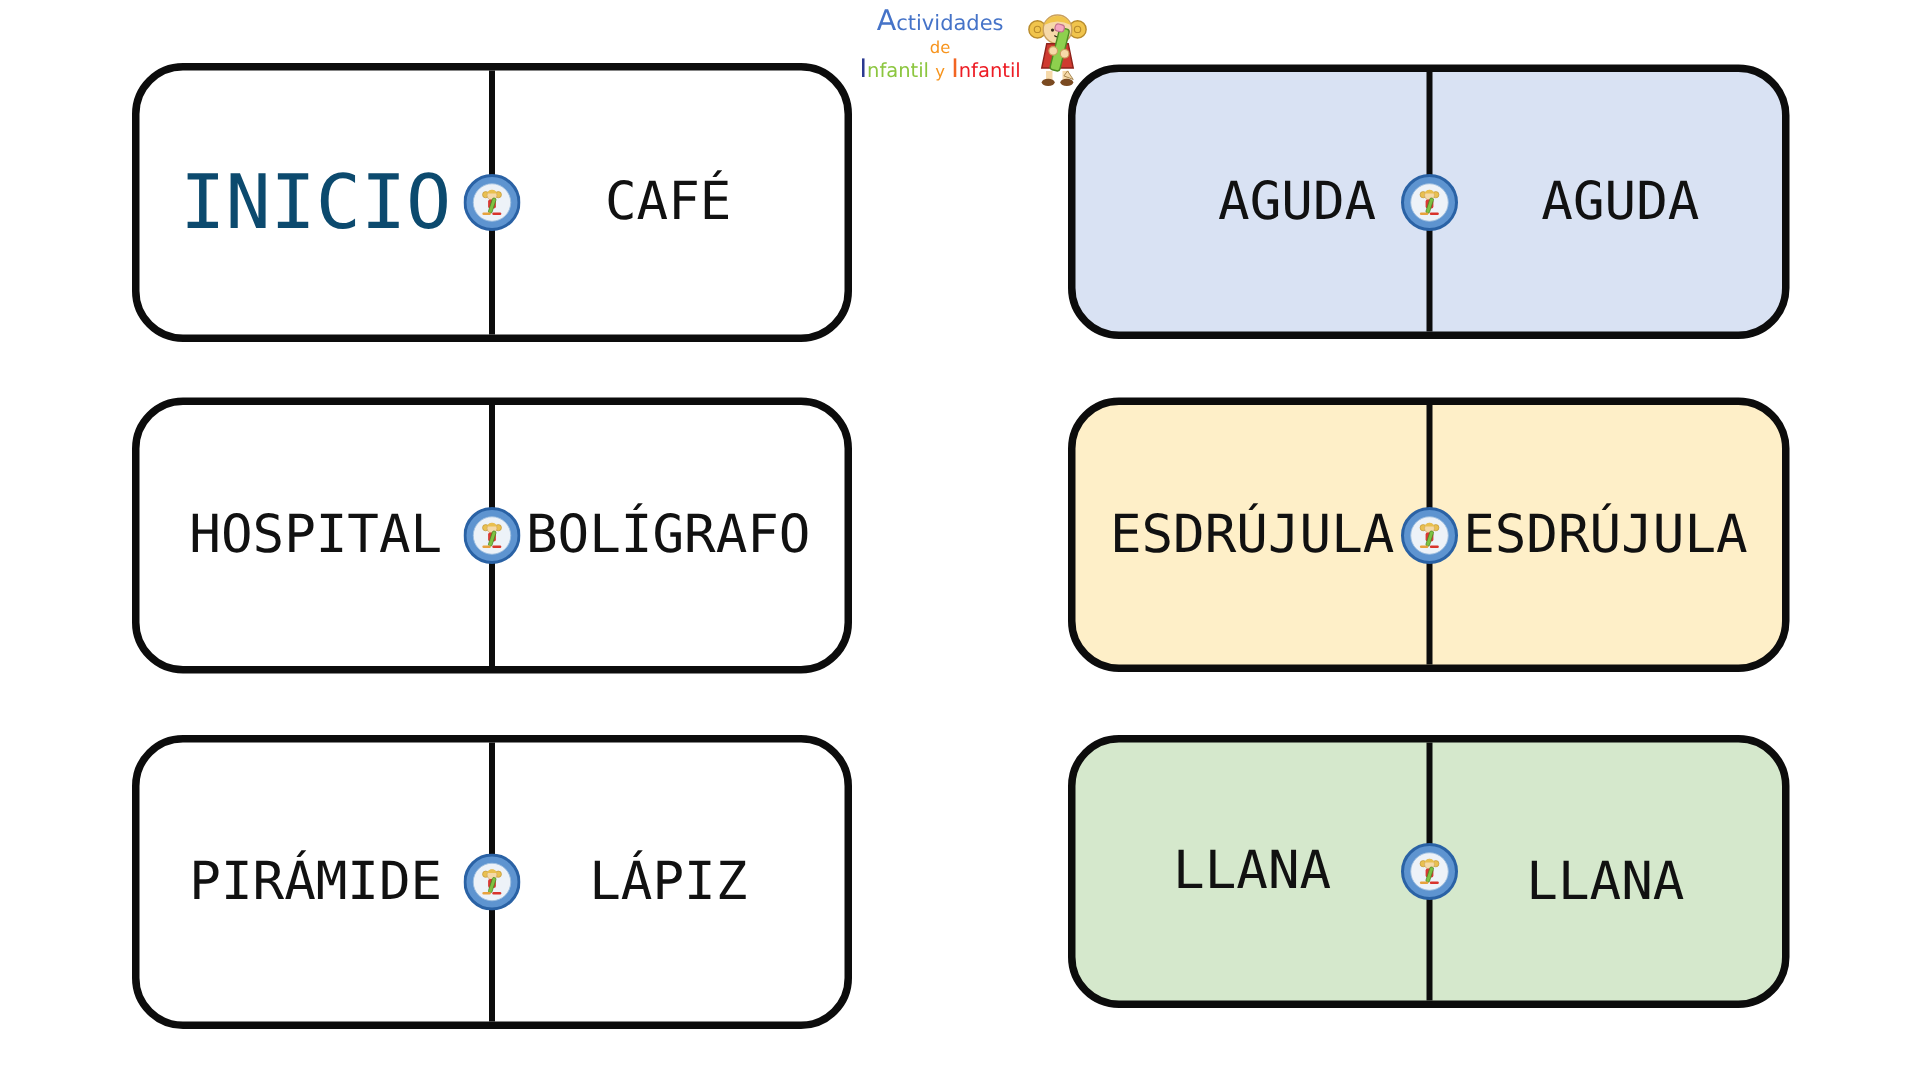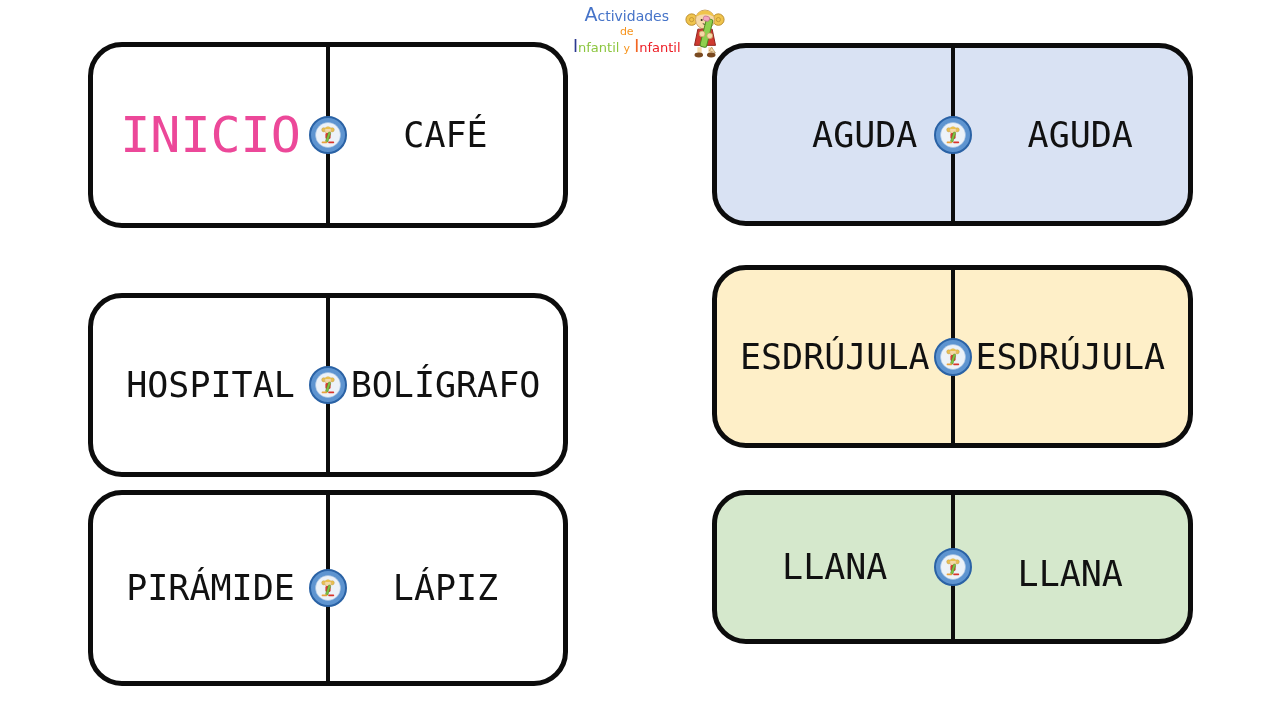--- a/index.html
+++ b/index.html
@@ -23,21 +23,21 @@
   .logo-girl{width:42px;height:54px;}
 
   
   .tile{position:absolute;box-sizing:border-box;border:5px solid #0c0c0c;border-radius:34px;
         display:flex;background:#fff;}
   .t1{left:88px;top:42px;width:480px;height:186px;}
   .t2{left:88px;top:265px;width:480px;height:184px;}
   .t3{left:88px;top:490px;width:480px;height:196px;}
   .t4{left:712px;top:43px;width:481px;height:183px;padding-left:40px;}
   .t5{left:712px;top:265px;width:481px;height:183px;}
-  .t6{left:712px;top:490px;width:481px;height:154px;}
+  .t6{left:712px;top:490px;width:481px;height:182px;}
 
   .half{flex:1 1 0;display:flex;align-items:center;justify-content:center;min-width:0;}
   .divider{position:absolute;left:50%;top:0;bottom:0;width:4px;margin-left:-2px;
            background:#0c0c0c;}
   .word{font-family:"DejaVu Sans Mono",monospace;font-size:35px;color:#111111;
         white-space:nowrap;letter-spacing:0;}
   .word.xl{font-size:50px;}
   .t6 .half-right .word{position:relative;top:7px;}
 
   .badge{position:absolute;left:50%;top:50%;transform:translate(-50%,-50%);
@@ -90,34 +90,34 @@
       <rect x="20" y="14" width="7" height="30" rx="2" fill="#8ed04e" stroke="#4e8a22" stroke-width="1" transform="rotate(14 23.5 29)"></rect>
       <rect x="20.3" y="11.5" width="6.4" height="5" rx="2" fill="#f4a6c0" stroke="#c2708e" stroke-width="0.8" transform="rotate(14 23.5 14)"></rect>
       <path d="M29 44 L33 50 L26.5 47.5 Z" fill="#f6d9a9" stroke="#9c7a3f" stroke-width="0.6"></path>
       <circle cx="19" cy="30" r="3" fill="#f6d9a9" stroke="#c9a05e" stroke-width="0.8"></circle>
       <circle cx="27" cy="32" r="3" fill="#f6d9a9" stroke="#c9a05e" stroke-width="0.8"></circle>
     </svg>
   </div>
 
   <div class="tile t1" style="background: rgb(255, 255, 255);">
     <div class="half half-left">
-      <span class="word xl" style="color: #ec4899;">INICIO</span>
+      <span class="word xl" style="color: #0c4a6e;">INICIO</span>
     </div>
     <div class="half half-right">
       <span class="word" style="color: rgb(17, 17, 17);">CAFÉ</span>
     </div>
     <div class="divider"></div>
     <div class="badge">
         <svg viewBox="0 0 38 38">
           <use href="#medallion"></use>
         </svg>
       </div>
   </div>
 
-  <div class="tile t2" style="background: rgb(255, 255, 255); margin-top: 28px;">
+  <div class="tile t2" style="background: rgb(255, 255, 255);">
     <div class="half half-left">
       <span class="word" style="color: rgb(17, 17, 17);">HOSPITAL</span>
     </div>
     <div class="half half-right">
       <span class="word" style="color: rgb(17, 17, 17);">BOLÍGRAFO</span>
     </div>
     <div class="divider"></div>
     <div class="badge">
         <svg viewBox="0 0 38 38">
           <use href="#medallion"></use>

